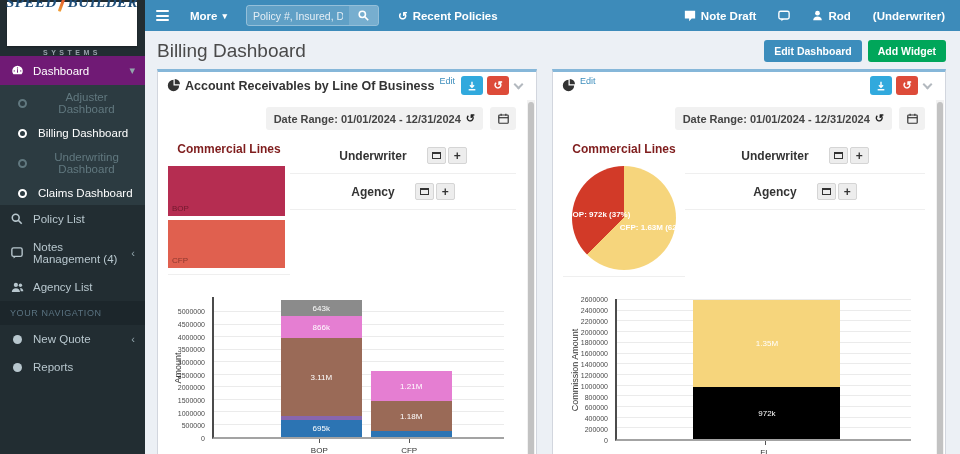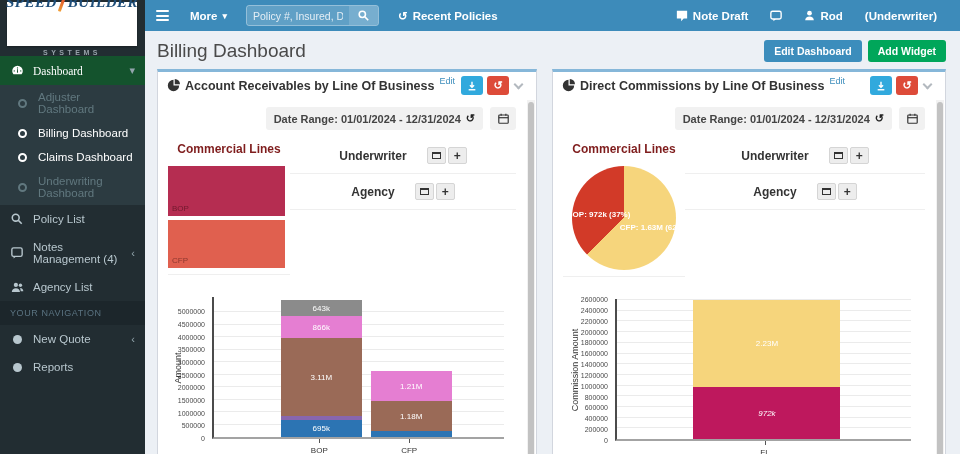--- a/index.html
+++ b/index.html
@@ -10,41 +10,41 @@
   .sidebar { position:absolute; left:0; top:0; bottom:0; width:145px; background:#222d32; z-index:5; }
   .logo-box { position:absolute; left:7px; top:2px; width:130px; height:44px; background:#fff; z-index:12;
               display:flex; flex-direction:column; align-items:center; justify-content:center; box-shadow:0 1px 2px rgba(0,0,0,.3);gap:36px; }
   .logo-line1 { font-family:"Liberation Serif",serif; font-style:italic; font-weight:bold; font-size:15px; color:#1f4e79; display:flex; align-items:center; letter-spacing:.5px; }
   .logo-slash { width:3px; height:19px; background:linear-gradient(#d93025,#f2a138); transform:rotate(20deg); margin:0 4px; border-radius:1px; }
   .logo-sub { font-size:7px; letter-spacing:3.5px; color:#97a2aa; font-weight:bold; margin-top:1px; }
   .menu { position:absolute; top:56px; left:0; right:0; }
   .menu-item { display:flex; align-items:center; gap:9px; padding:8px 10px; font-size:11.5px; color:#b8c7ce; cursor:pointer; }
   .menu-item .mi-ico { width:14px; display:flex; justify-content:center; flex:0 0 14px; }
   .mi-chev { margin-left:auto; color:#93a6ad; font-size:11px; line-height:1; }
-  .item-dashboard { background:#14532d; color:#fff;font-family:Liberation Serif, serif; }
-  .submenu { background:#2c3b41; }
+  .item-dashboard { background:#701a75; color:#fff; }
+  .submenu { background:#2c3b41;text-align:center; }
   .submenu .menu-item { padding:6px 10px 6px 15px; font-size:11.5px; }
   .ring { width:9px; height:9px; border:2px solid currentColor; border-radius:50%; display:inline-block; }
   .dot { width:9px; height:9px; background:#b8c7ce; border-radius:50%; display:inline-block; }
   .dim { color:#61787f; }
   .lit { color:#fff; }
   .section-hdr { padding:7px 10px; font-size:9px; letter-spacing:.6px; color:#5a7381; background:#1c262b; font-weight:normal; }
 
   
   .navbar { position:absolute; left:145px; right:0; top:0; height:31px; background:#3d8bba; color:#fff;
             display:flex; align-items:center; font-size:11.5px; font-weight:bold; z-index:8; }
   .hamburger { width:34px; height:31px; display:flex; flex-direction:column; justify-content:center; align-items:center; gap:2.5px; cursor:pointer; }
   .hamburger span { width:13px; height:2px; background:#fff; border-radius:1px; }
   .nav-item { display:flex; align-items:center; gap:5px; padding:0 11px; height:31px; cursor:pointer; white-space:nowrap; }
   .caret { font-size:9px; }
   .search-group { display:flex; align-items:center; margin:0 8px; border:1px solid rgba(255,255,255,.45); border-radius:3px; overflow:hidden; height:21px; }
   .search-group input { width:102px; height:100%; border:none; outline:none; background:rgba(255,255,255,.18); color:#fff; font-size:10.5px; padding:0 6px; font-family:"Liberation Sans",sans-serif; }
   .search-group input::placeholder { color:#e4eef5; }
   .search-btn { width:29px; height:100%; border:none; background:rgba(255,255,255,.30); display:flex; align-items:center; justify-content:center; cursor:pointer; }
-  .nav-right { margin-left:auto; display:flex; align-items:center; padding-right:12px; }
+  .nav-right { margin-left:auto; display:flex; align-items:center; padding-right:4px; }
   .glyph { font-weight:bold; }
 
   
   .main { position:absolute; left:145px; top:31px; right:0; bottom:-150px; background:#ecf0f5; }
   .content-header { display:flex; align-items:center; justify-content:space-between; padding:9px 14px 7px 12px; }
   .page-title { font-size:19px; color:#4a4a4a; font-weight:400; }
   .hdr-btns { display:flex; gap:6px; }
   .hdr-btn { border:none; color:#fff; font-size:10.5px; font-weight:bold; padding:5px 10px; border-radius:3px; cursor:pointer; font-family:"Liberation Sans",sans-serif; }
   .btn-editdash { background:#3c8dbc; }
   .btn-addwidget { background:#00a65a; }
@@ -118,31 +118,31 @@
               <span class="ring"></span>
             </span>
           <span>Adjuster Dashboard</span>
         </div>
         <div class="menu-item lit">
           <span class="mi-ico">
               <span class="ring"></span>
             </span>
           <span>Billing Dashboard</span>
         </div>
+        <div class="menu-item dim">
+          <span class="mi-ico">
+              <span class="ring"></span>
+            </span>
+          <span>Underwriting Dashboard</span>
+        </div>
         <div class="menu-item lit">
           <span class="mi-ico">
               <span class="ring"></span>
             </span>
           <span>Claims Dashboard</span>
-        </div>
-        <div class="menu-item dim">
-          <span class="mi-ico">
-              <span class="ring"></span>
-            </span>
-          <span>Underwriting Dashboard</span>
         </div>
       </div>
       <div class="menu-item">
         <span class="mi-ico">
           <svg width="12" height="12" viewBox="0 0 14 14">
               <circle cx="5.5" cy="5.5" r="4" fill="none" stroke="#b8c7ce" stroke-width="1.8"></circle>
               <line x1="8.6" y1="8.6" x2="12.5" y2="12.5" stroke="#b8c7ce" stroke-width="1.8"></line>
             </svg>
         </span>
         <span>Policy List</span>
@@ -380,21 +380,20 @@
             <div class="thumb"></div>
           </div>
       </section>
 
       <section class="card card2">
         <div class="card-header">
           <svg width="13" height="13" viewBox="0 0 16 16">
               <path fill="#333" d="M8 1a7 7 0 1 0 7 7H8z"></path>
               <path fill="#333" d="M9.5 0a7 7 0 0 1 6.5 6.5H9.5z"></path>
             </svg>
-          <span class="card-title">Direct Commissions by Line Of Business</span>
           <a class="edit-link">Edit</a>
           <div class="header-actions">
             <button class="btn-mini btn-blue">
               <svg width="10" height="10" viewBox="0 0 12 12">
                   <path d="M6 1v6M3.5 5 6 7.5 8.5 5" stroke="#fff" stroke-width="1.7" fill="none"></path>
                   <path d="M2 10.5h8" stroke="#fff" stroke-width="1.7"></path>
                 </svg>
             </button>
             <button class="btn-mini btn-red">
                 <span>↺</span>
@@ -459,25 +458,25 @@
                 <div class="grid" style="bottom: 30.5344%;"></div>
                 <div class="grid" style="bottom: 38.1679%;"></div>
                 <div class="grid" style="bottom: 45.8015%;"></div>
                 <div class="grid" style="bottom: 53.4351%;"></div>
                 <div class="grid" style="bottom: 61.0687%;"></div>
                 <div class="grid" style="bottom: 68.7023%;"></div>
                 <div class="grid" style="bottom: 76.3359%;"></div>
                 <div class="grid" style="bottom: 83.9695%;"></div>
                 <div class="grid" style="bottom: 91.6031%;"></div>
                 <div class="grid" style="bottom: 99.2366%;"></div>
-                <div class="seg" style="left: 26%; width: 50%; bottom: 0%; height: 37.0992%; background: #be185d; font-style: italic;">
+                <div class="seg" style="left: 26%; width: 50%; bottom: 0%; height: 37.0992%; background: #000000;">
                   <span>972k</span>
                 </div>
                 <div class="seg" style="left: 26%; width: 50%; bottom: 37.0992%; height: 62.2137%; background: rgb(246, 213, 124);">
-                  <span>2.23M</span>
+                  <span>1.35M</span>
                 </div>
               </div>
               <div class="tick" style="left: 0px; width: 45px; top: 146px;">0</div>
               <div class="tick" style="left: 0px; width: 45px; top: 135.16px;">200000</div>
               <div class="tick" style="left: 0px; width: 45px; top: 124.321px;">400000</div>
               <div class="tick" style="left: 0px; width: 45px; top: 113.481px;">600000</div>
               <div class="tick" style="left: 0px; width: 45px; top: 102.641px;">800000</div>
               <div class="tick" style="left: 0px; width: 45px; top: 91.8015px;">1000000</div>
               <div class="tick" style="left: 0px; width: 45px; top: 80.9618px;">1200000</div>
               <div class="tick" style="left: 0px; width: 45px; top: 70.1221px;">1400000</div>

